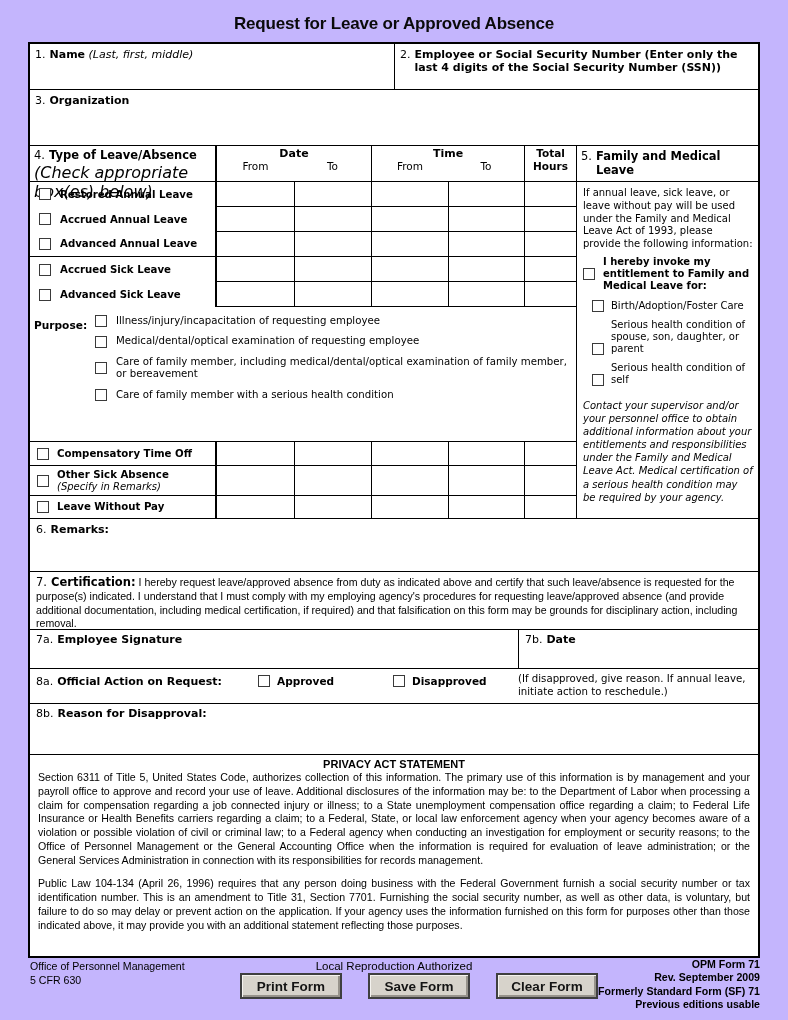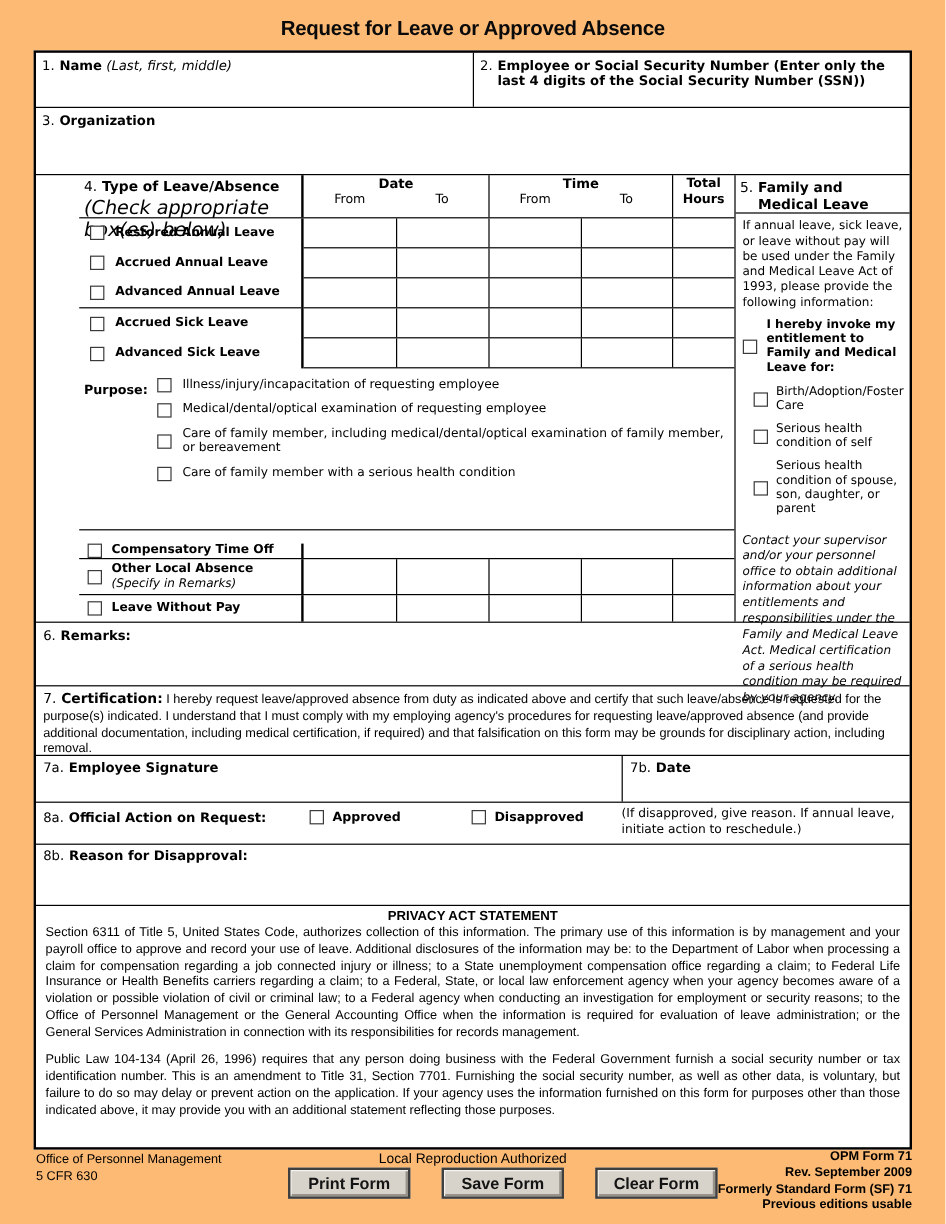--- a/index.html
+++ b/index.html
@@ -1,39 +1,39 @@
 <!DOCTYPE html>
 <html><head>
 <meta charset="utf-8">
 <style>
   * { margin:0; padding:0; box-sizing:border-box; }
   html,body { background:#ffffff; }
   .page {
-    position:relative; width:788px; height:1020px; background:#fdba74;
+    position:relative; width:788px; height:1020px; background:#c4b5fd;
     font-family:"DejaVu Sans",sans-serif; color:#000; overflow:hidden;
   }
   .page-title {
     position:absolute; top:14px; left:0; width:100%; text-align:center;
     font:bold 17px "Liberation Sans",sans-serif; letter-spacing:-0.2px; color:#0a0a0a;
   }
   .form { position:absolute; left:28px; top:42px; width:732px; height:916px; border:2px solid #000; background:#fff; }
 
   .num { font-weight:normal; margin-right:4px; flex:none; }
   .lbl { font-weight:bold; }
   .hint { font-style:italic; font-weight:normal; }
 
   
   .r1 { display:flex; height:46px; border-bottom:1px solid #000; }
   .name-cell { width:365px; border-right:1px solid #000; padding:4px 5px; font-size:11px; }
   .ssn-cell  { flex:1; padding:4px 5px; font-size:11px; display:flex; align-items:flex-start; }
   
   .r2 { height:56px; border-bottom:1px solid #000; padding:4px 5px; font-size:11px; }
 
   
-  .main { display:flex; height:373px; border-bottom:1px solid #000;padding-left:36px; }
+  .main { display:flex; height:373px; border-bottom:1px solid #000; }
   .left { width:547px; border-right:1px solid #000; display:flex; flex-direction:column; }
 
   .thead { display:flex; height:36px; border-bottom:1px solid #000; }
   .type-hdr { width:187px; border-right:2px solid #000; padding:2px 4px; }
   .type-hdr .t1 { font-size:11.5px; }
   .type-hdr .t2 { font-size:16px; font-style:italic; margin-top:1px; }
   .grp { display:flex; flex-direction:column; align-items:stretch; }
   .date-grp { width:155px; border-right:1px solid #000; }
   .time-grp { width:153px; border-right:1px solid #000; }
   .grp .gt { text-align:center; font-weight:bold; font-size:11px; padding-top:1px; }
@@ -54,33 +54,33 @@
 
   .cb { width:12px; height:12px; border:1.5px solid #3a3a3a; background:#fff; display:inline-block; flex:none; }
 
   .purpose { height:135px; border-bottom:1px solid #000; padding:8px 4px 0 4px; position:relative; }
   .purpose-label { position:absolute; left:4px; top:12px; font-weight:bold; font-size:10.6px; }
   .purpose-opts { margin-left:61px; }
   .popt { display:flex; align-items:center; gap:9px; margin-bottom:8px; font-size:10.2px; line-height:1.22; }
   .popt .cb { margin-top:0; }
 
   .brow { display:flex; border-bottom:1px solid #000; }
-  .brow.comp { height:24px;align-items:flex-end; } .brow.opa { height:30px; } .brow.lwop { flex:1; border-bottom:none; }
+  .brow.comp { height:24px; } .brow.opa { height:30px; } .brow.lwop { flex:1; border-bottom:none; }
   .brow .blabel { width:187px; border-right:2px solid #000; display:flex; align-items:center; gap:8px; padding-left:7px; font-size:10.2px; font-weight:bold; line-height:1.15; }
   .brow .blabel .hint { display:block; font-size:10px; }
   .brow .bcells { flex:1; display:flex; }
 
   
   .fmla { flex:1; display:flex; flex-direction:column; font-size:10px; }
   .fmla-hdr { height:36px; border-bottom:1px solid #000; display:flex; padding:3px 3px 0 4px; font-size:11.5px; }
   .fmla-body { flex:1; padding:5px 5px 0 6px; }
   .fmla-body p.intro { line-height:1.28; margin-bottom:5px; }
   .invoke { display:flex; align-items:center; gap:8px; margin-bottom:7px; }
   .invoke .txt { font-weight:bold; line-height:1.22; }
-  .fopt { display:flex; align-items:center; gap:7px; margin:0 0 7px 9px; line-height:1.2; }
+  .fopt { display:flex; align-items:flex-end; gap:7px; margin:0 0 7px 9px; line-height:1.2; }
   .fmla-note { font-style:italic; line-height:1.32; margin-top:13px; }
 
   
   .remarks { height:53px; border-bottom:1px solid #000; padding:4px 6px; font-size:11px; }
   .cert { height:58px; border-bottom:1px solid #000; padding:3px 6px; font-size:10.6px; font-family:"Liberation Sans",sans-serif; line-height:1.3; }
   .cert .num, .cert .lbl { font-size:11.5px; font-family:"DejaVu Sans",sans-serif; }
 
   .sig-row { display:flex; border-bottom:1px solid #000; }
   .sig-row.s7 { height:39px; } .sig-row.s8 { height:53px; }
   .sig-left { width:489px; border-right:1px solid #000; padding:3px 6px; font-size:11px; }
@@ -254,21 +254,21 @@
               <div class="cell c-dt"></div>
               <div class="cell c-tf"></div>
               <div class="cell c-tt"></div>
               <div class="cell c-th"></div>
           </div>
         </div>
         <div class="brow opa">
           <div class="blabel">
             <span class="cb"></span>
             <span>
-              <span>Other Local Absence</span>
+              <span>Other Sick Absence</span>
               <span class="hint">(Specify in Remarks)</span>
             </span>
           </div>
           <div class="bcells">
             <div class="cell c-df"></div>
               <div class="cell c-dt"></div>
               <div class="cell c-tf"></div>
               <div class="cell c-tt"></div>
               <div class="cell c-th"></div>
           </div>
@@ -298,25 +298,25 @@
           <div class="invoke">
             <span class="cb"></span>
             <span class="txt">I hereby invoke my entitlement to Family and Medical Leave for:</span>
           </div>
           <div class="fopt">
             <span class="cb"></span>
             <span>Birth/Adoption/Foster Care</span>
           </div>
           <div class="fopt">
             <span class="cb"></span>
+            <span>Serious health condition of spouse, son, daughter, or parent</span>
+          </div>
+          <div class="fopt">
+            <span class="cb"></span>
             <span>Serious health condition of self</span>
-          </div>
-          <div class="fopt">
-            <span class="cb"></span>
-            <span>Serious health condition of spouse, son, daughter, or parent</span>
           </div>
           <p class="fmla-note">Contact your supervisor and/or your personnel office to obtain additional information about your entitlements and responsibilities under the Family and Medical Leave Act.  Medical certification of a serious health condition may be required by your agency.</p>
         </div>
       </div>
     </div>
 
     <div class="remarks">
       <span class="num">6.</span><span class="lbl">Remarks:</span>
     </div>
 

